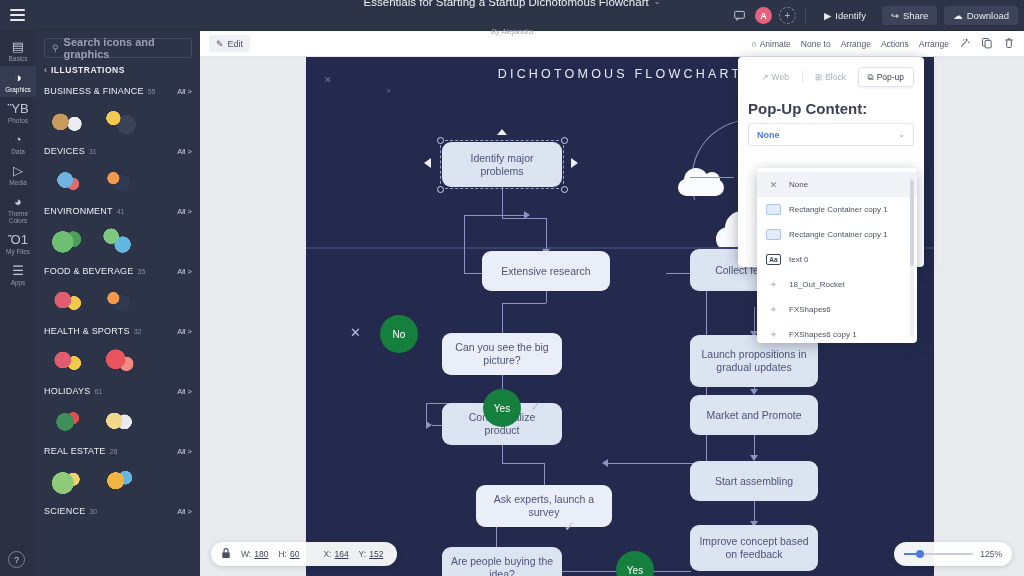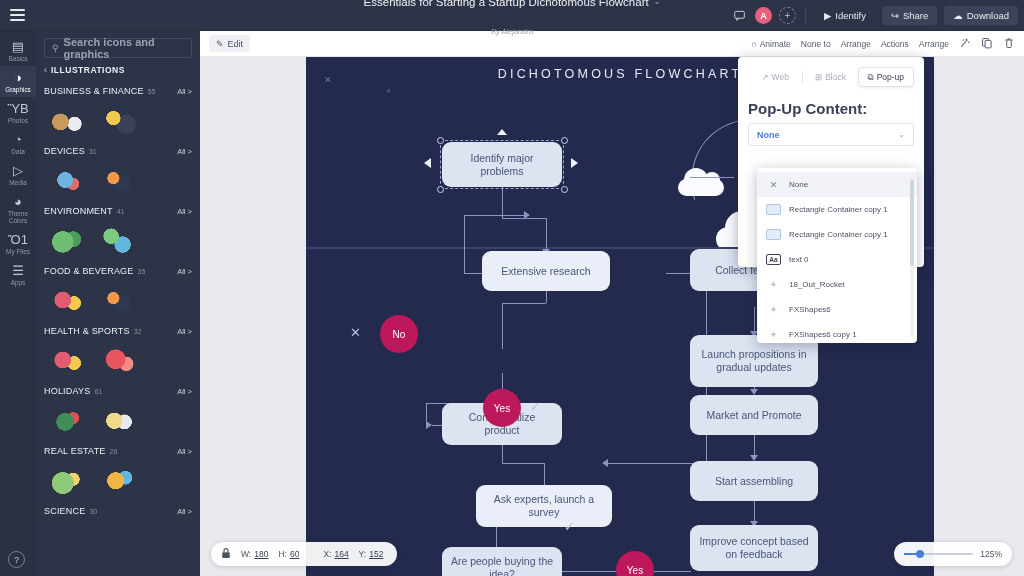--- a/index.html
+++ b/index.html
@@ -206,21 +206,21 @@
   .ground { position: absolute; left: 0; right: 0; top: 190px; height: 2px; background: #39406b; }
 
   
   .node {
     position: absolute; background: #dce4f2; border-radius: 9px; color: #4a5578;
     font-size: 10.5px; line-height: 13px; display: flex; align-items: center;
     justify-content: center; text-align: center; padding: 0 8px; cursor: pointer;
   }
   .node.light { background: #e9eef8; }
   .circ {
-    position: absolute; border-radius: 50%; background: #be185d; color: #fff;
+    position: absolute; border-radius: 50%; background: #15803d; color: #fff;
     font-size: 10px; display: flex; align-items: center; justify-content: center; cursor: pointer;
   }
   .mark { position: absolute; color: #b9c0e0; font-size: 13px; }
   .conn { position: absolute; background: #8d93c4; }
   .conn.h { height: 1.4px; }
   .conn.v { width: 1.4px; }
   .arrow-d { position: absolute; width: 0; height: 0; border-left: 4px solid transparent;
     border-right: 4px solid transparent; border-top: 6px solid #8d93c4; }
   .arrow-r { position: absolute; width: 0; height: 0; border-top: 4px solid transparent;
     border-bottom: 4px solid transparent; border-left: 6px solid #8d93c4; }
@@ -607,20 +607,21 @@
       <div class="handle" style="left:131px; top:80px;"></div>
       <div class="handle" style="left:255px; top:80px;"></div>
       <div class="handle" style="left:131px; top:129px;"></div>
       <div class="handle" style="left:255px; top:129px;"></div>
       <div class="tri up" style="left:191px; top:72px;"></div>
       <div class="tri left" style="left:118px; top:101px;"></div>
       <div class="tri right" style="left:265px; top:101px;"></div>
 
       <div class="node light" style="left:176px; top:194px; width:128px; height:40px;">Extensive research</div>
 
+      <div class="node light" style="left:136px; top:276px; width:120px; height:42px;">Can you see the big picture?</div>
 
       <div class="node" style="left:136px; top:346px; width:120px; height:42px;">Conceptualize product</div>
 
       <div class="node light" style="left:170px; top:428px; width:136px; height:42px;">Ask experts, launch a survey</div>
 
       <div class="node" style="left:136px; top:490px; width:120px; height:42px;">Are people buying the idea?</div>
 
       <div class="node" style="left:384px; top:192px; width:128px; height:42px;">Collect feedback</div>
 
       <div class="node" style="left:384px; top:278px; width:128px; height:52px;">Launch propositions in gradual updates</div>

